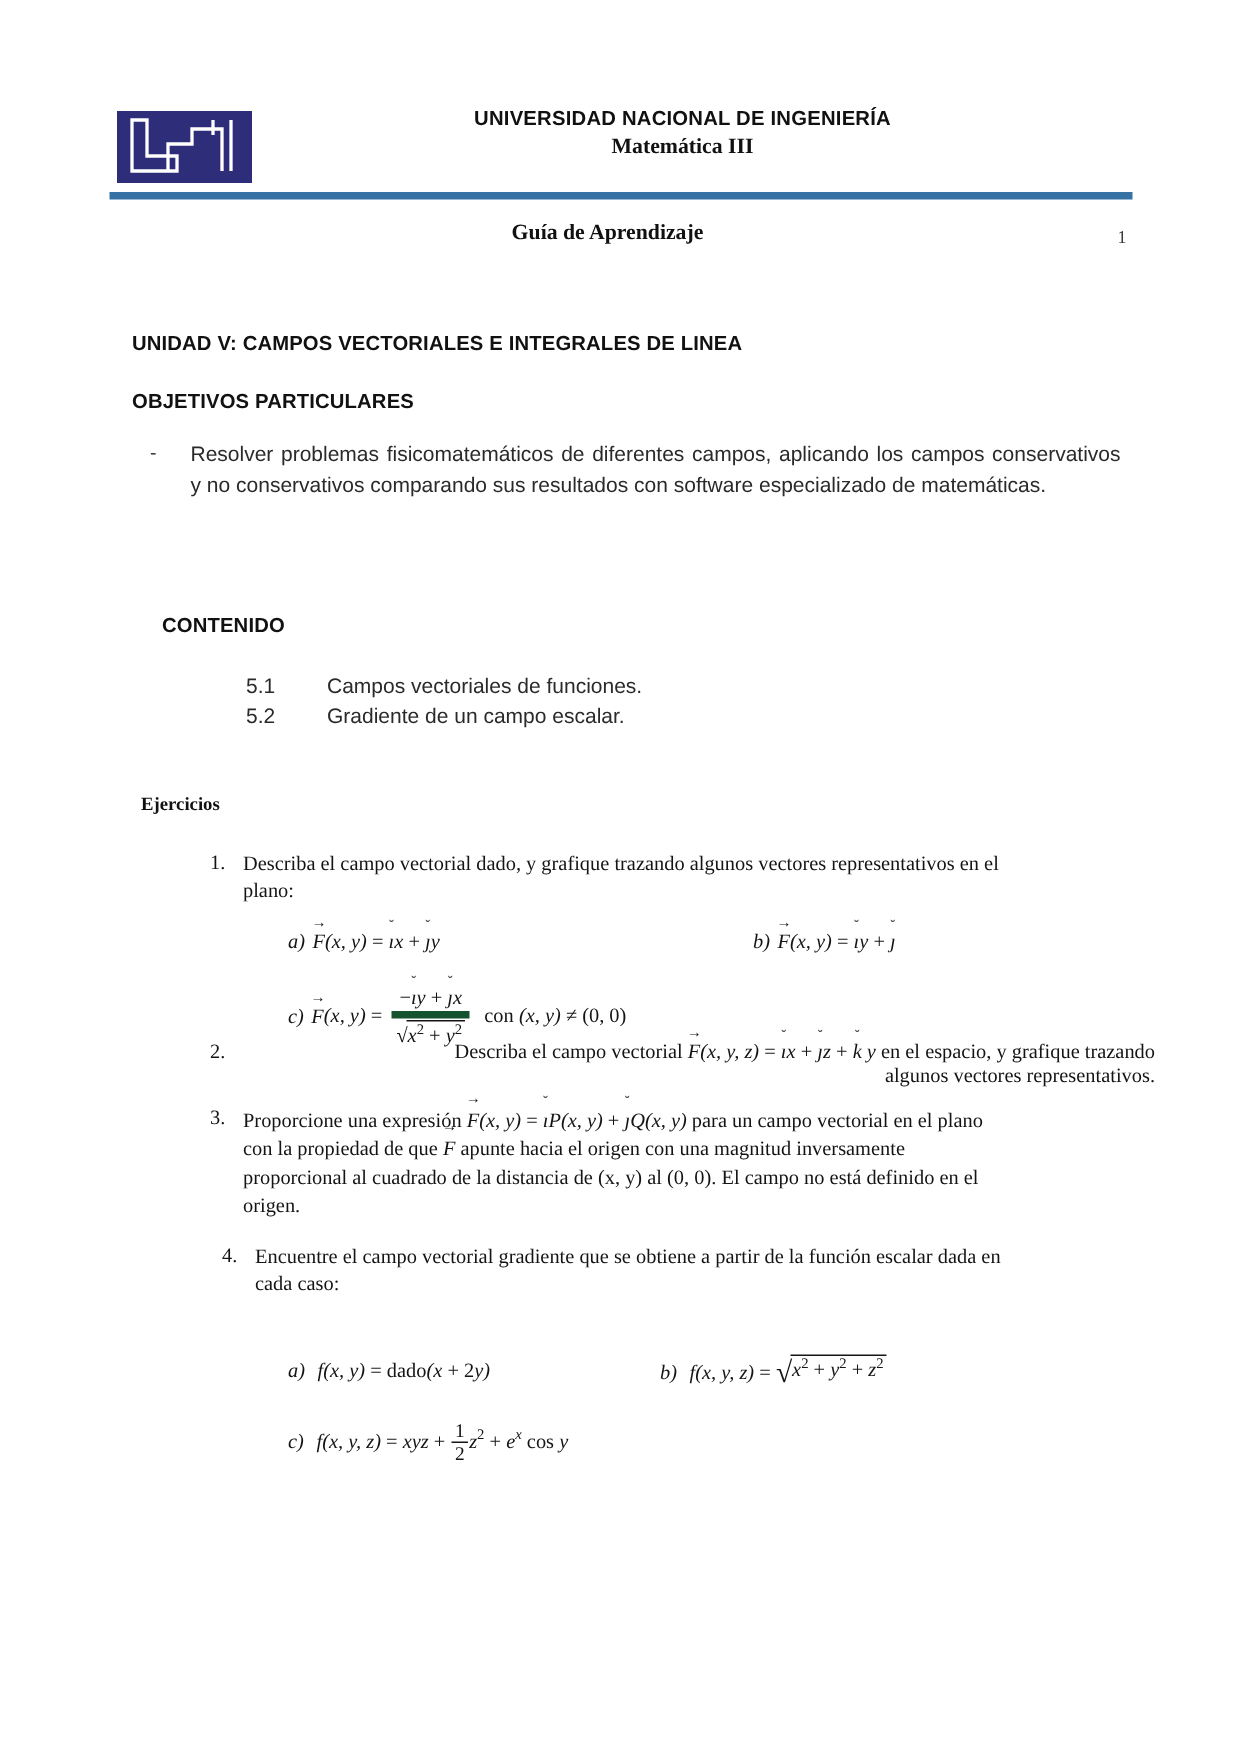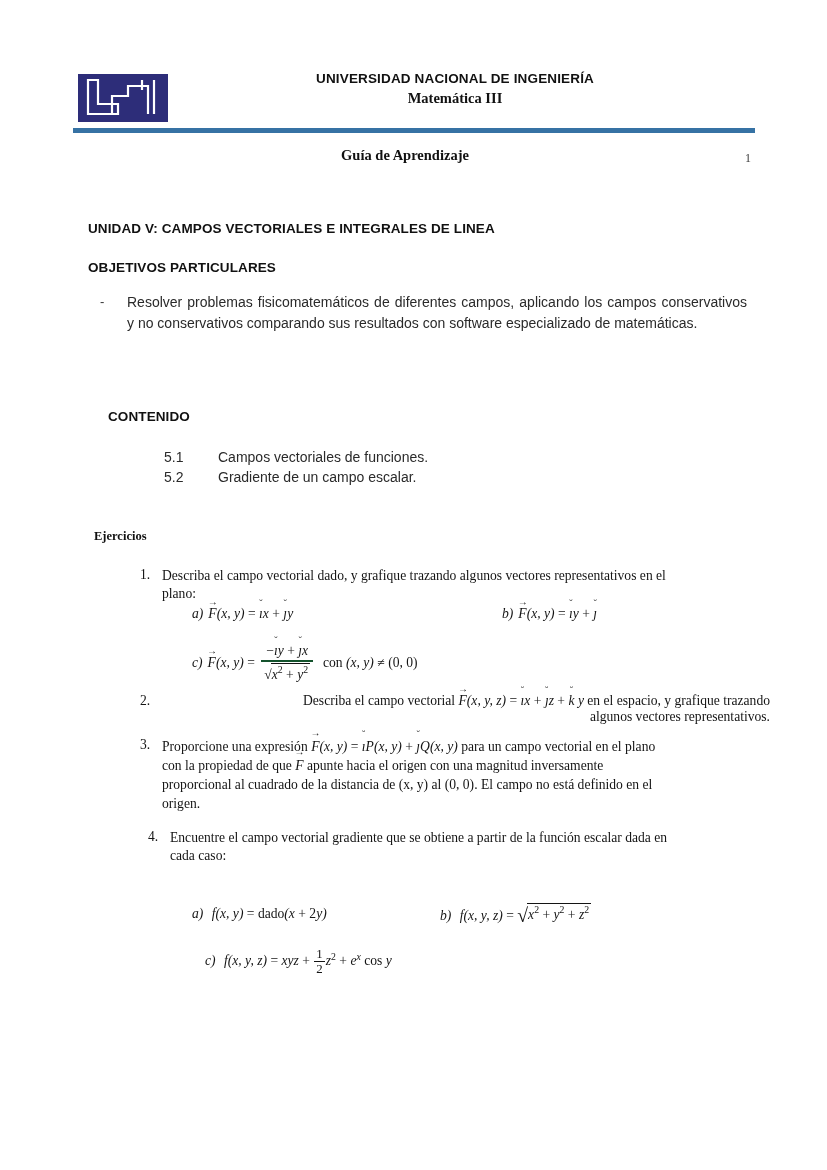--- a/index.html
+++ b/index.html
@@ -264,21 +264,21 @@
     vertical-align: middle;
     text-align: center;
     line-height: 1.15;
     margin: 0 3px;
     position: relative;
     top: -1px;
   }
   .frac .num-part {
     display: block;
     padding: 0 3px 1px 3px;
-    border-bottom: 2px solid #14532d;
+    border-bottom: 5px solid #14532d;
     white-space: nowrap;
   }
   .frac .den-part {
     display: block;
     padding: 1px 3px 0 3px;
     white-space: nowrap;
   }
   .frac-small {
     display: inline-block;
     vertical-align: middle;
@@ -368,21 +368,21 @@
 
   <div class="exercises">
 
     <div class="ex" id="ex1">
       <span class="ex-num">1.</span>
       <div class="ex-body">
         <span>Describa el campo vectorial dado, y grafique trazando algunos vectores representativos en el</span><br>
         <span>plano:</span>
       </div>
 
-      <div class="parts-row" style="margin-top:4px;height:22px;">
+      <div class="parts-row" style="margin-top:18px;height:22px;">
         <span class="part" style="left:30px;">
           <span class="lbl">a)</span><span class="vecF">F</span><span class="mi">(x</span><span class="mi">, y</span><span class="mi">)</span> = <span class="hatv">ı</span><span class="mi">x</span> + <span class="hatv">ȷ</span><span class="mi">y</span>
         </span>
         <span class="part" style="left:340px;">
           <span class="lbl">b)</span><span class="vecF">F</span><span class="mi">(x, y)</span> = <span class="hatv">ı</span><span class="mi">y</span> + <span class="hatv">ȷ</span>
         </span>
       </div>
 
       <div class="parts-row" style="margin-top:14px;height:38px;">
         <span class="part" style="left:30px;top:2px;">
@@ -426,21 +426,21 @@
         <span class="part" style="left:22px;top:4px;">
           <span class="lbl">a)</span>&nbsp;<span class="mi">f</span><span class="mi">(x, y)</span> = <span>dado</span><span class="mi">(x</span> + 2<span class="mi">y)</span>
         </span>
         <span class="part" style="left:270px;top:0px;">
           <span class="lbl">b)</span>&nbsp;<span class="mi">f</span><span class="mi">(x, y, z)</span> =
           <span class="rad"><span class="radsym" style="font-size:1.45em;position:relative;top:2px;">√</span><span class="radbody" style="top:-1px;"><span class="mi">x</span><sup class="ex-sup-n">2</sup> + <span class="mi">y</span><sup class="ex-sup-n">2</sup> + <span class="mi">z</span><sup class="ex-sup-n">2</sup></span></span>
         </span>
       </div>
 
       <div class="parts-row" style="margin-top:14px;height:30px;">
-        <span class="part" style="left:22px;top:2px;margin-left:13px;">
+        <span class="part" style="left:22px;top:2px;">
           <span class="lbl">c)</span>&nbsp;<span class="mi">f</span><span class="mi">(x, y, z)</span> = <span class="mi">xyz</span> +
           <span class="frac-small"><span class="num-part">1</span><span class="den-part">2</span></span><span class="mi">z</span><sup class="ex-sup-n">2</sup>
           + <span class="mi">e</span><sup class="ex-sup">x</sup> <span>cos</span> <span class="mi">y</span>
         </span>
       </div>
     </div>
 
   </div>
 </div>
 

